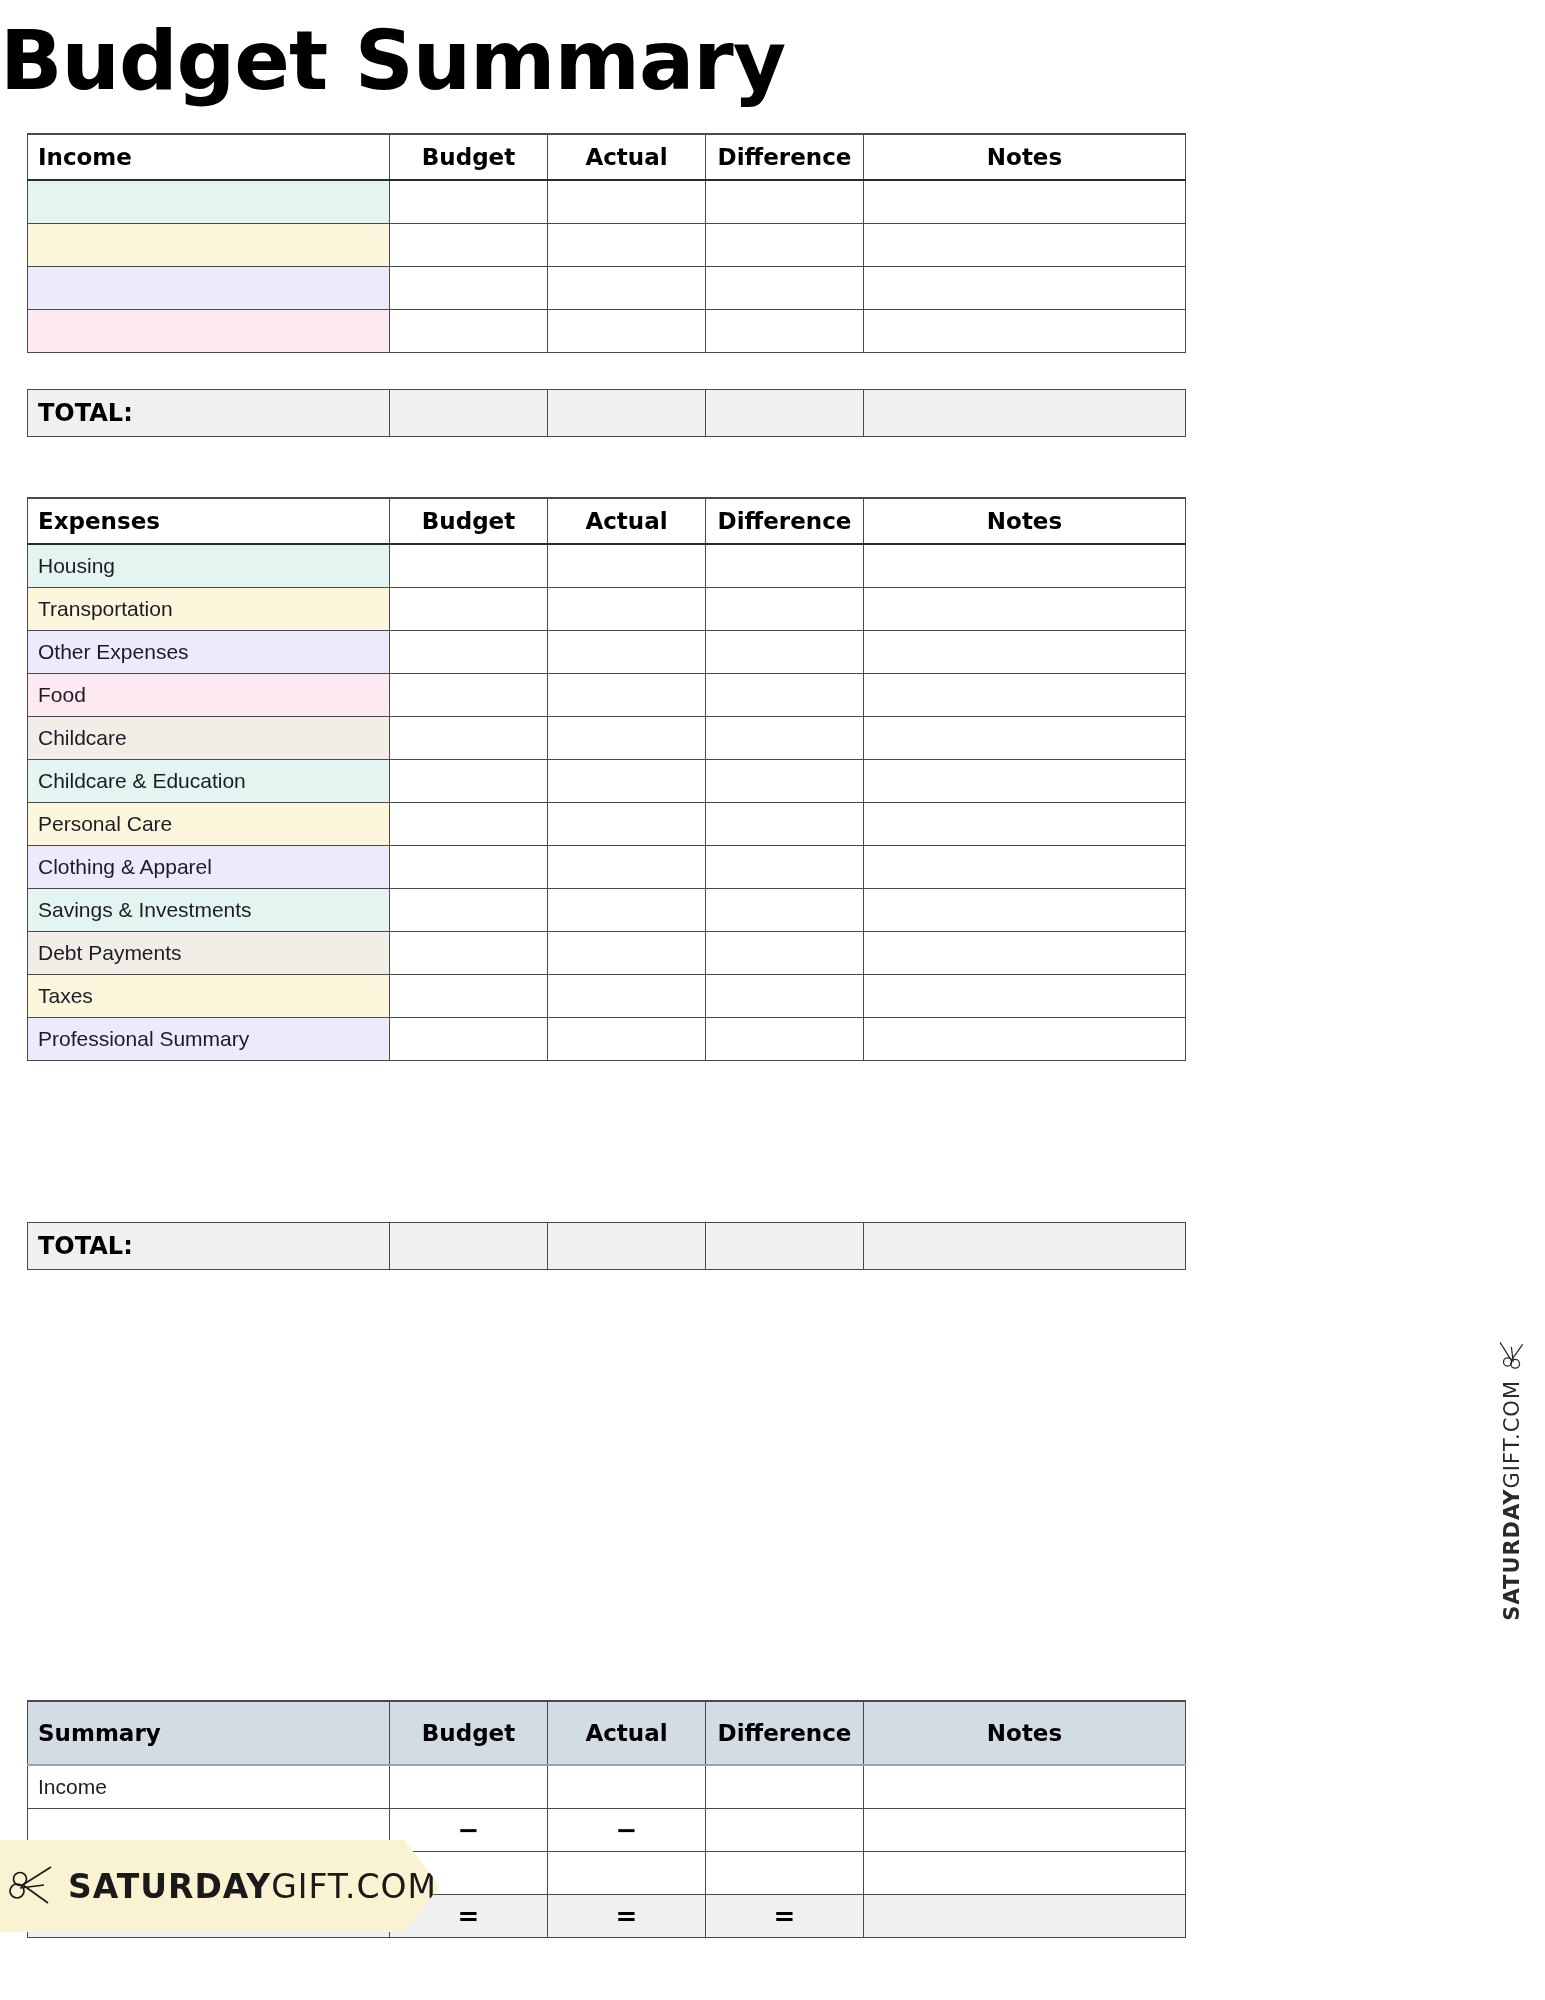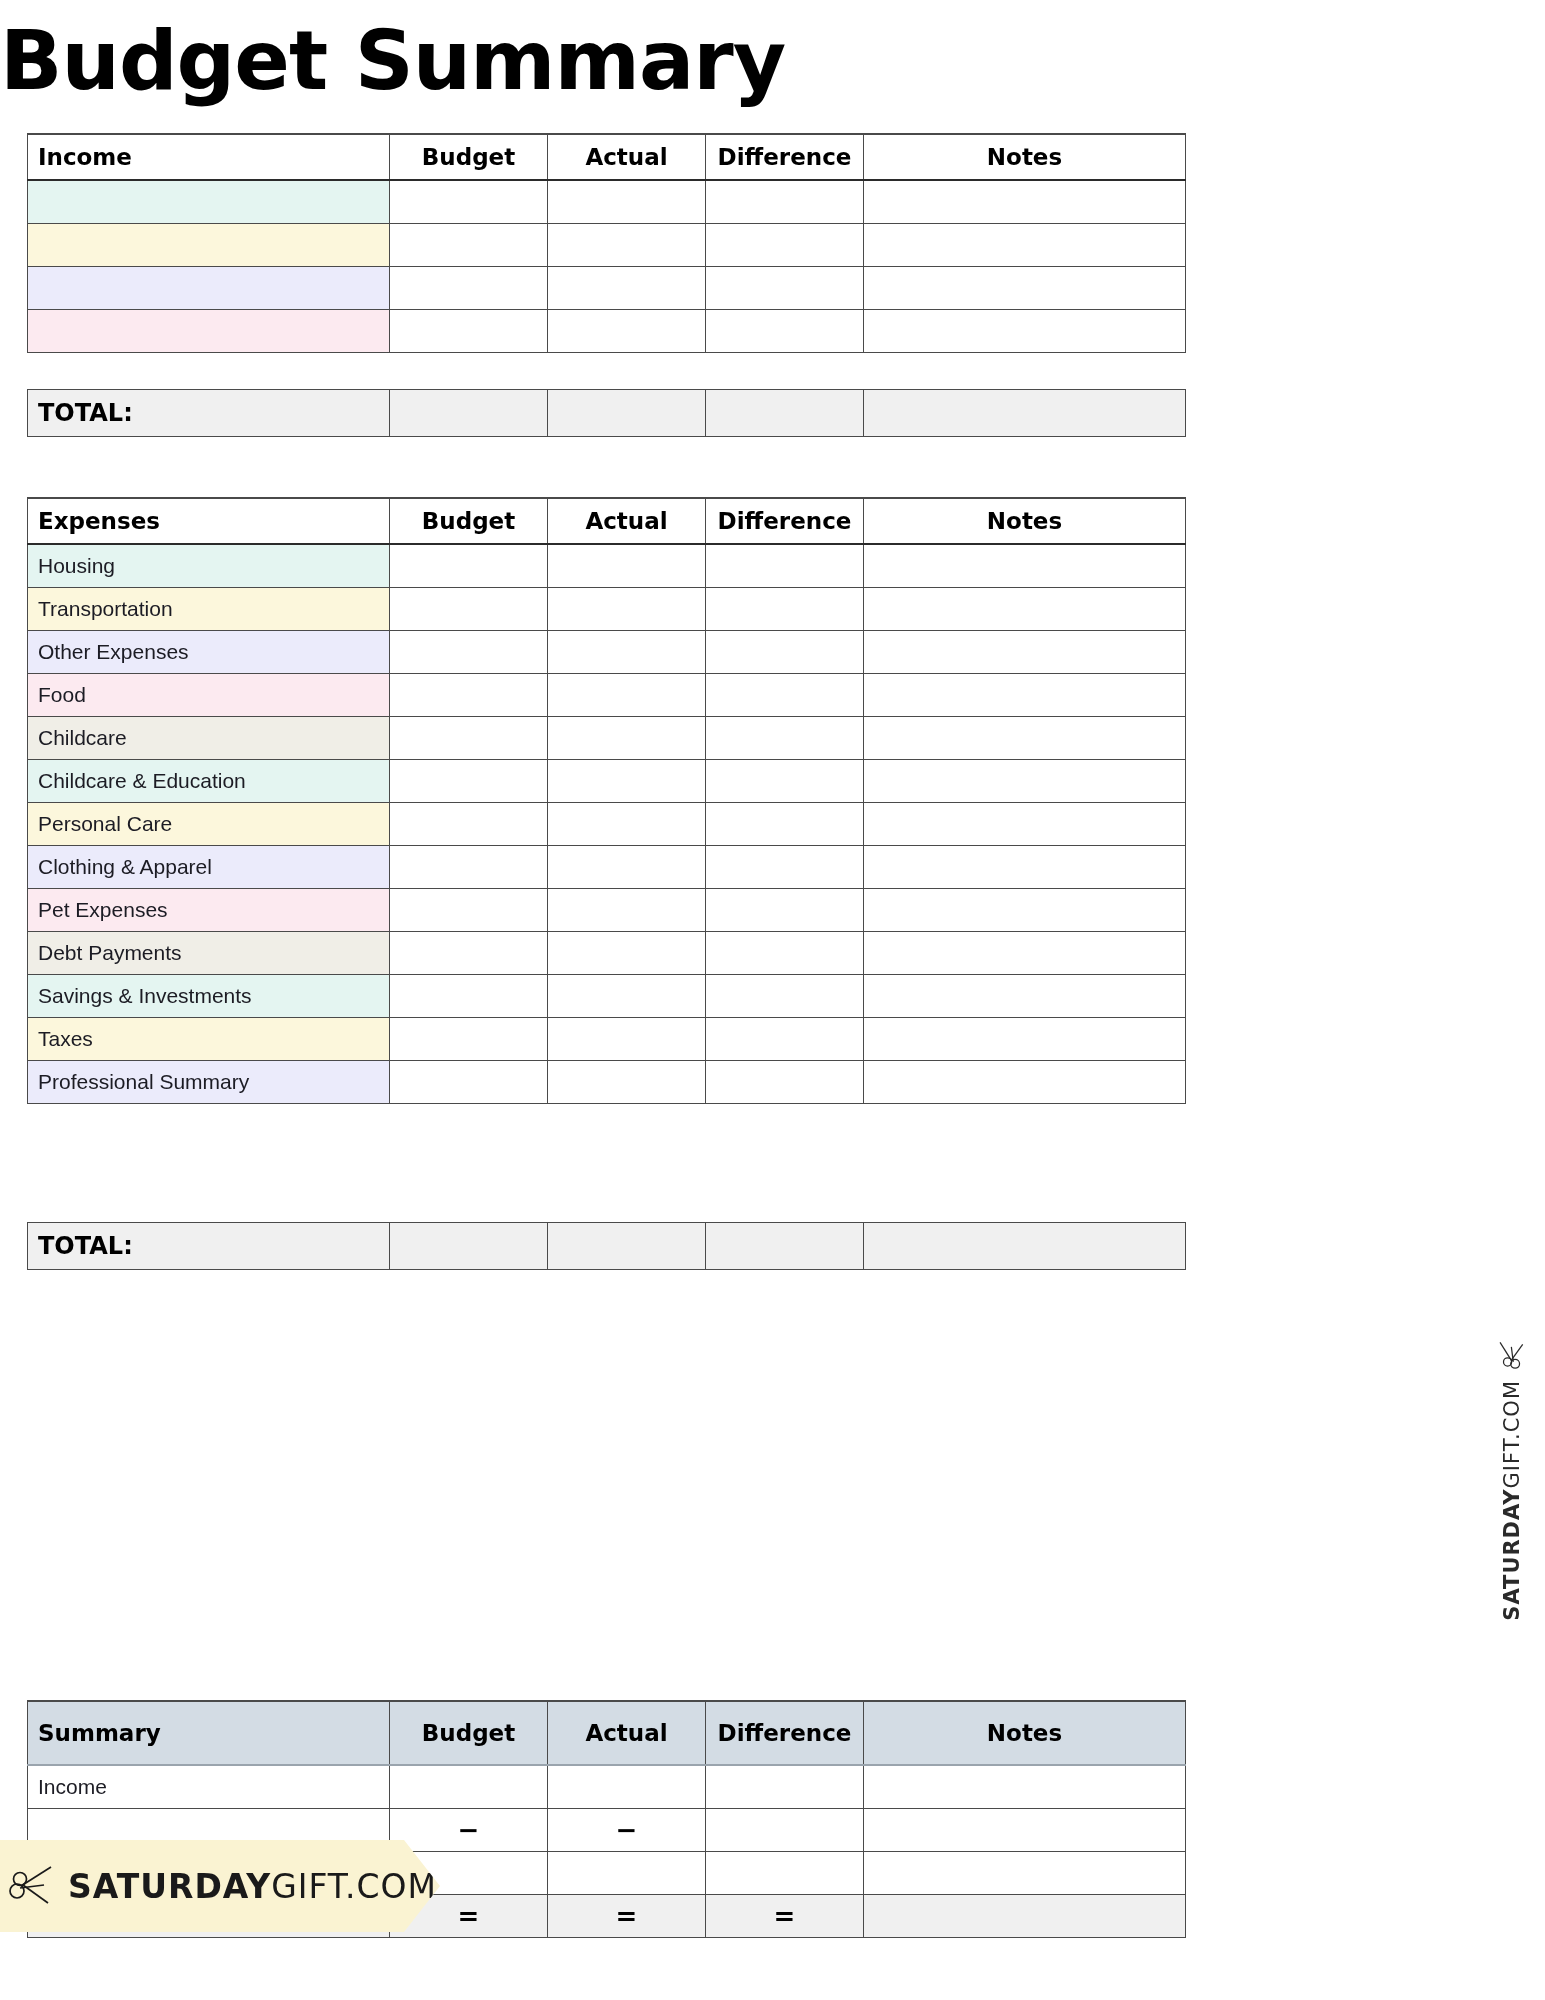--- a/index.html
+++ b/index.html
@@ -337,35 +337,28 @@
         <td></td>
       </tr>
       <tr>
         <td class="c-lavender">Clothing &amp; Apparel</td>
         <td class="num"></td>
         <td class="num"></td>
         <td class="num"></td>
         <td></td>
       </tr>
       <tr>
-        <td class="c-pink">Pet Expenses</td>
+        <td class="c-mint">Savings &amp; Investments</td>
         <td class="num"></td>
         <td class="num"></td>
         <td class="num"></td>
         <td></td>
       </tr>
       <tr>
         <td class="c-beige">Debt Payments</td>
-        <td class="num"></td>
-        <td class="num"></td>
-        <td class="num"></td>
-        <td></td>
-      </tr>
-      <tr>
-        <td class="c-mint">Savings &amp; Investments</td>
         <td class="num"></td>
         <td class="num"></td>
         <td class="num"></td>
         <td></td>
       </tr>
       <tr>
         <td class="c-cream">Taxes</td>
         <td class="num"></td>
         <td class="num"></td>
         <td class="num"></td>

